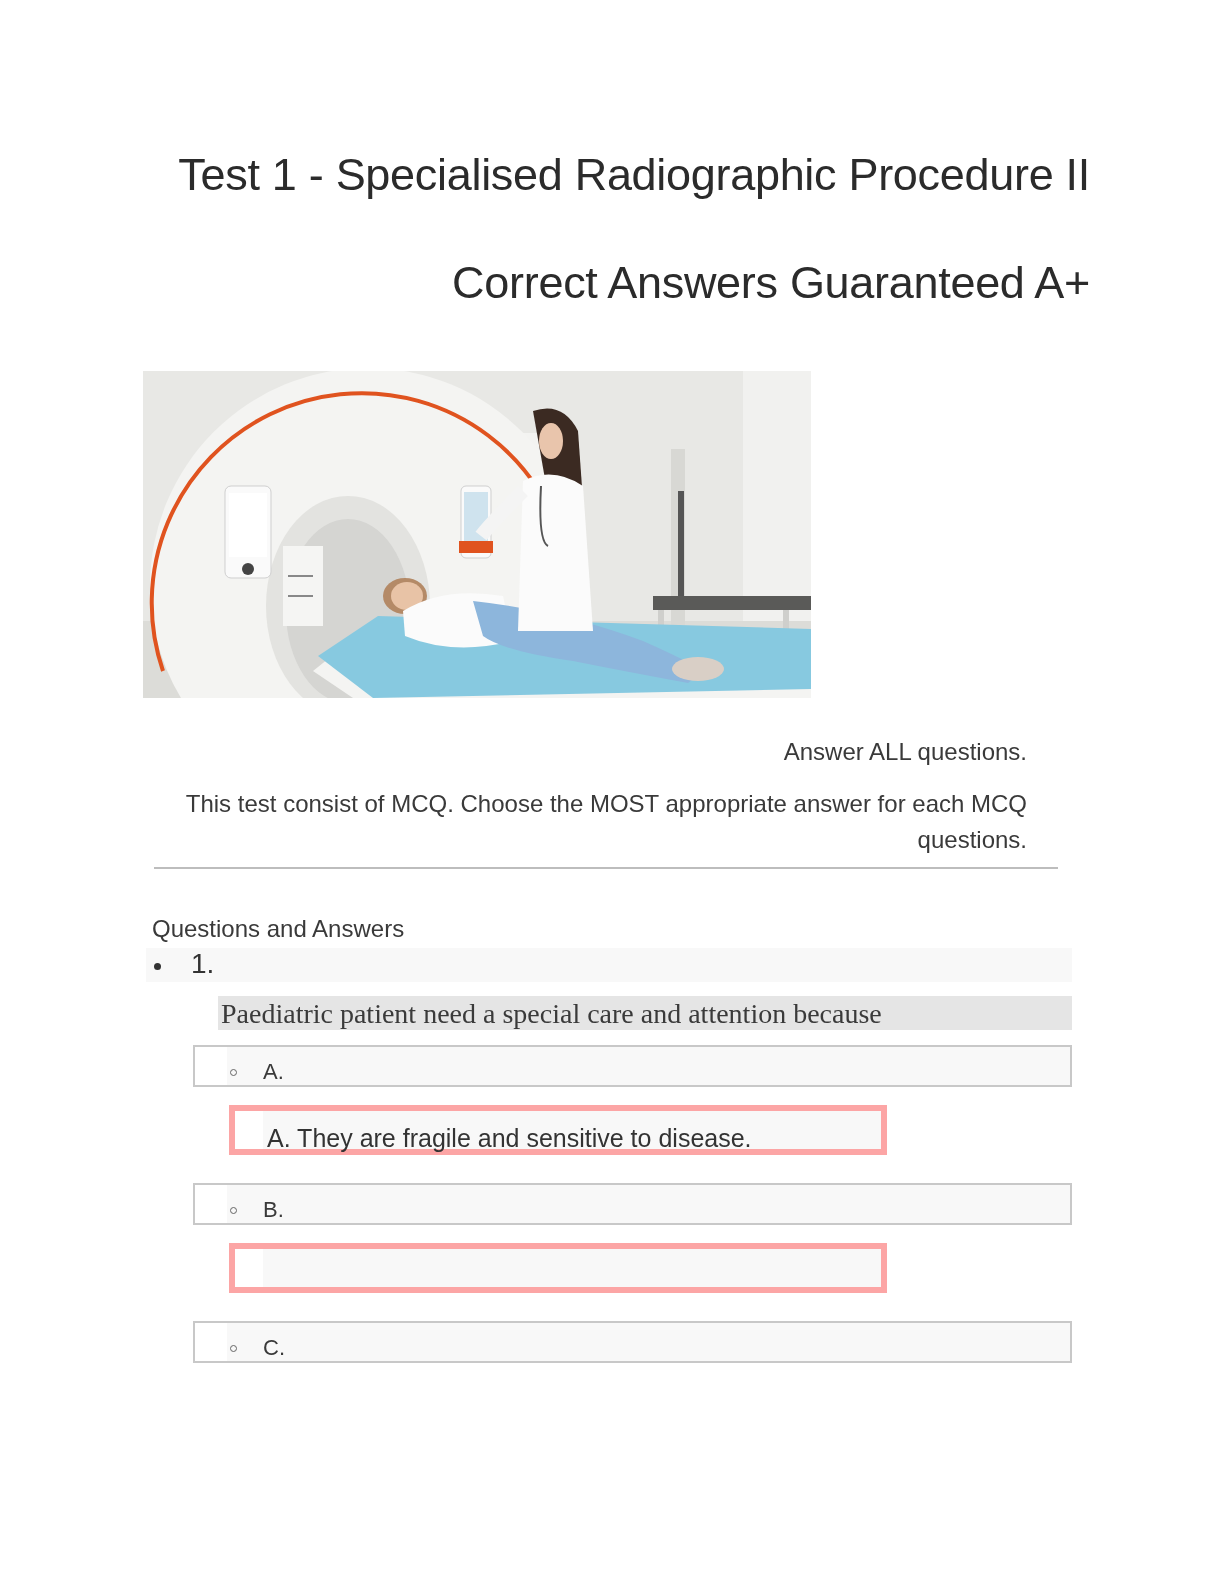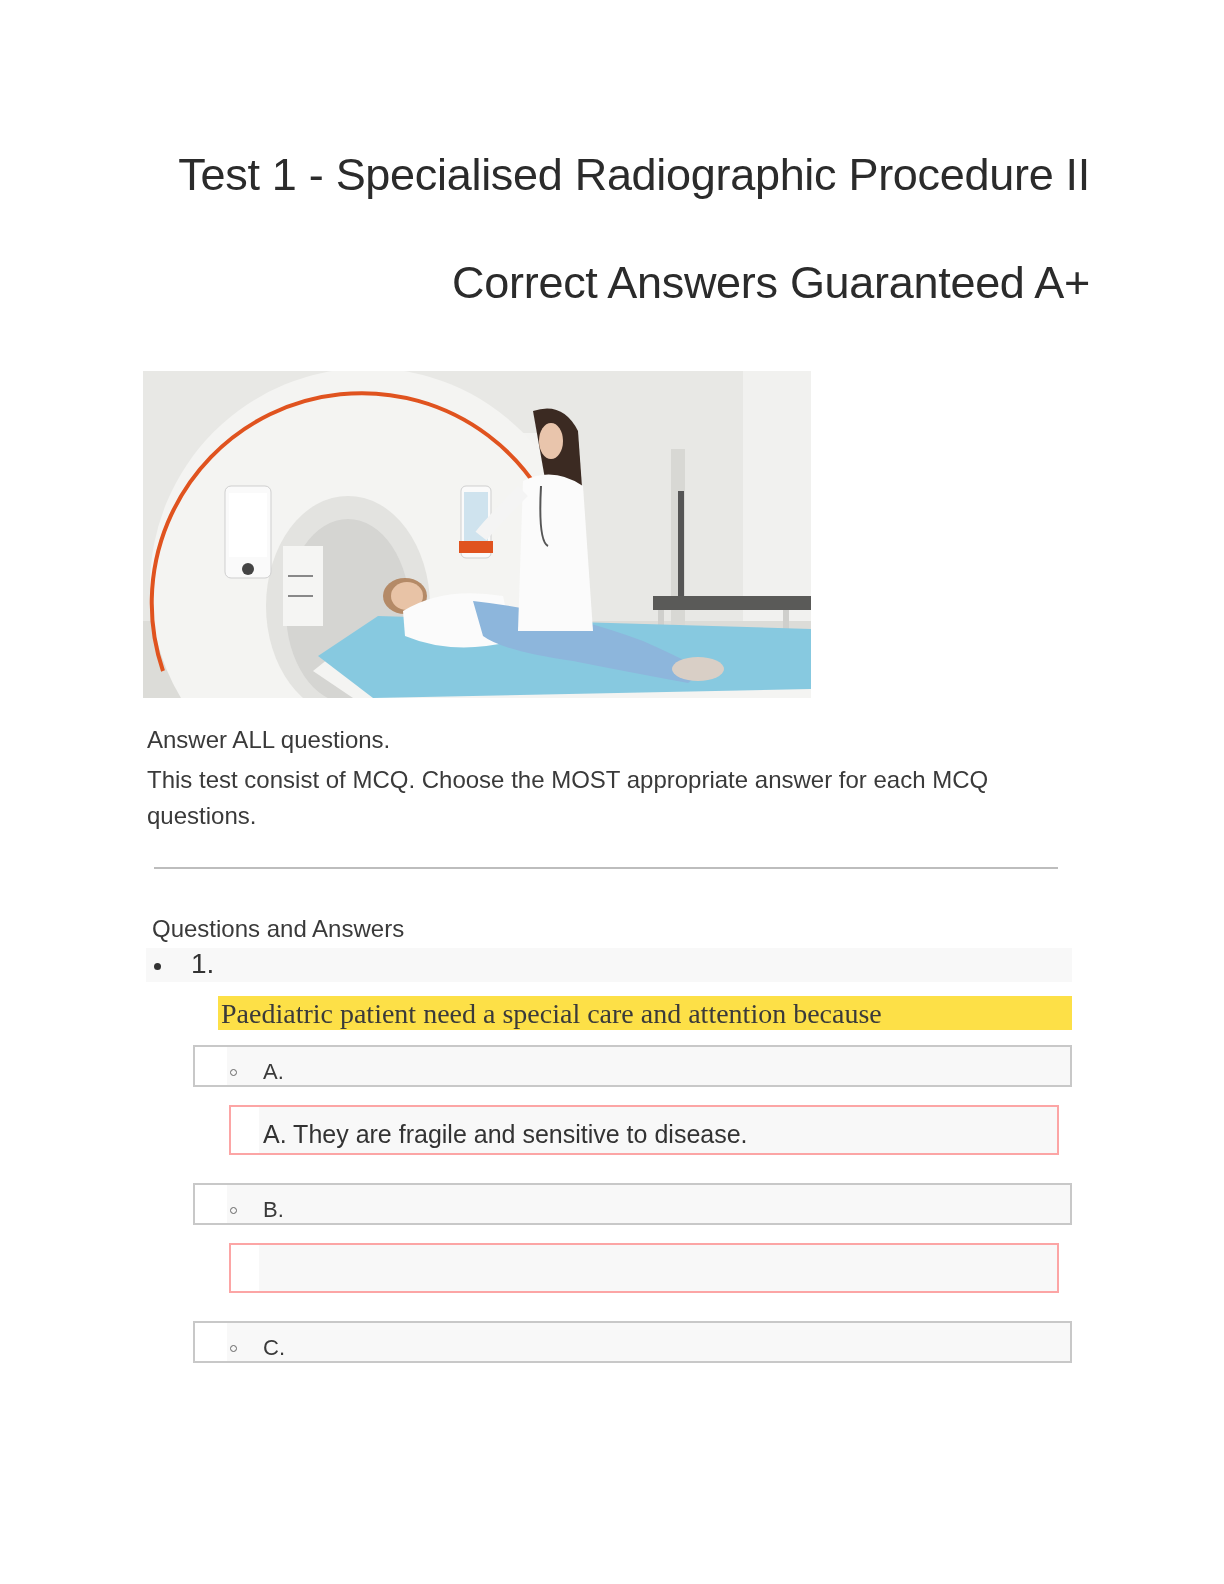--- a/index.html
+++ b/index.html
@@ -7,40 +7,40 @@
          font-family: "Liberation Sans", "DejaVu Sans", sans-serif; color: #333333; }
 
   .title { position: absolute; left: 100px; top: 148px; width: 990px; text-align: right;
            font-size: 45px; line-height: 54px; color: #2b2b2b; font-weight: normal; margin: 0;
            letter-spacing: -0.3px; }
 
   .hero { position: absolute; left: 143px; top: 371px; width: 668px; height: 327px; overflow: hidden;
           background: #e9e9e7; }
 
   .intro { position: absolute; left: 143px; top: 718px; width: 900px; font-size: 24px; line-height: 36px; color: #3a3a3a; }
-  .intro p { margin: 4px; }
+  .intro p { margin: 16px; text-align: right; }
 
   .divider { position: absolute; left: 154px; top: 867px; width: 904px; height: 0; border-top: 2px solid #bdbdbd; }
 
   .section-heading { position: absolute; left: 143px; top: 902px; font-size: 24px; line-height: 36px; color: #3a3a3a; margin: 9px; font-weight: normal; }
 
   .q-row { position: absolute; left: 146px; top: 948px; width: 926px; height: 34px; background: #f8f8f8; }
   .q-bullet { position: absolute; left: 8px; top: 15px; width: 7px; height: 7px; border-radius: 50%; background: #333; }
   .q-number { position: absolute; left: 45px; top: -3px; font-size: 28px; line-height: 38px; color: #333; }
 
-  .q-text-row { position: absolute; left: 218px; top: 996px; width: 854px; height: 34px; background: #fde047; }
+  .q-text-row { position: absolute; left: 218px; top: 996px; width: 854px; height: 34px; background: #e5e5e5; }
   .q-text { position: absolute; left: 3px; top: 0; font-family: "Liberation Serif", "DejaVu Serif", serif;
             font-size: 28px; line-height: 36px; color: #3a3a3a; white-space: nowrap; }
 
   .opt-label-box { position: absolute; left: 193px; width: 879px; height: 42px; border: 2px solid #c8c8c8; background: #ffffff; box-sizing: border-box; }
   .opt-label-box .inner { position: absolute; left: 32px; top: 0; right: 0; bottom: 0; background: #f8f8f8; }
   .opt-circle { position: absolute; left: 35px; top: 22px; width: 7px; height: 7px; border: 1.2px solid #666; border-radius: 50%; box-sizing: border-box; }
   .opt-letter { position: absolute; left: 68px; top: 10px; font-size: 22px; line-height: 30px; color: #3a3a3a; }
 
-  .opt-answer-box { position: absolute; left: 229px; width: 830px; height: 50px; border: 2px solid #fca5a5; background: #ffffff; box-sizing: border-box; }
+  .opt-answer-box { position: absolute; left: 229px; width: 658px; height: 50px; border: 6px solid #fca5a5; background: #ffffff; box-sizing: border-box; }
   .opt-answer-box .inner { position: absolute; left: 28px; top: 0; right: 0; bottom: 0; background: #f8f8f8; }
   .opt-answer-text { position: absolute; left: 32px; top: 10px; font-size: 25px; line-height: 34px; color: #333; white-space: nowrap; }
 </style>
 </head>
 <body>
 
 <h1 class="title">
   <span>Test 1 - Specialised Radiographic Procedure II</span><br>
   <br>
   <span>Correct Answers Guaranteed A+</span>

